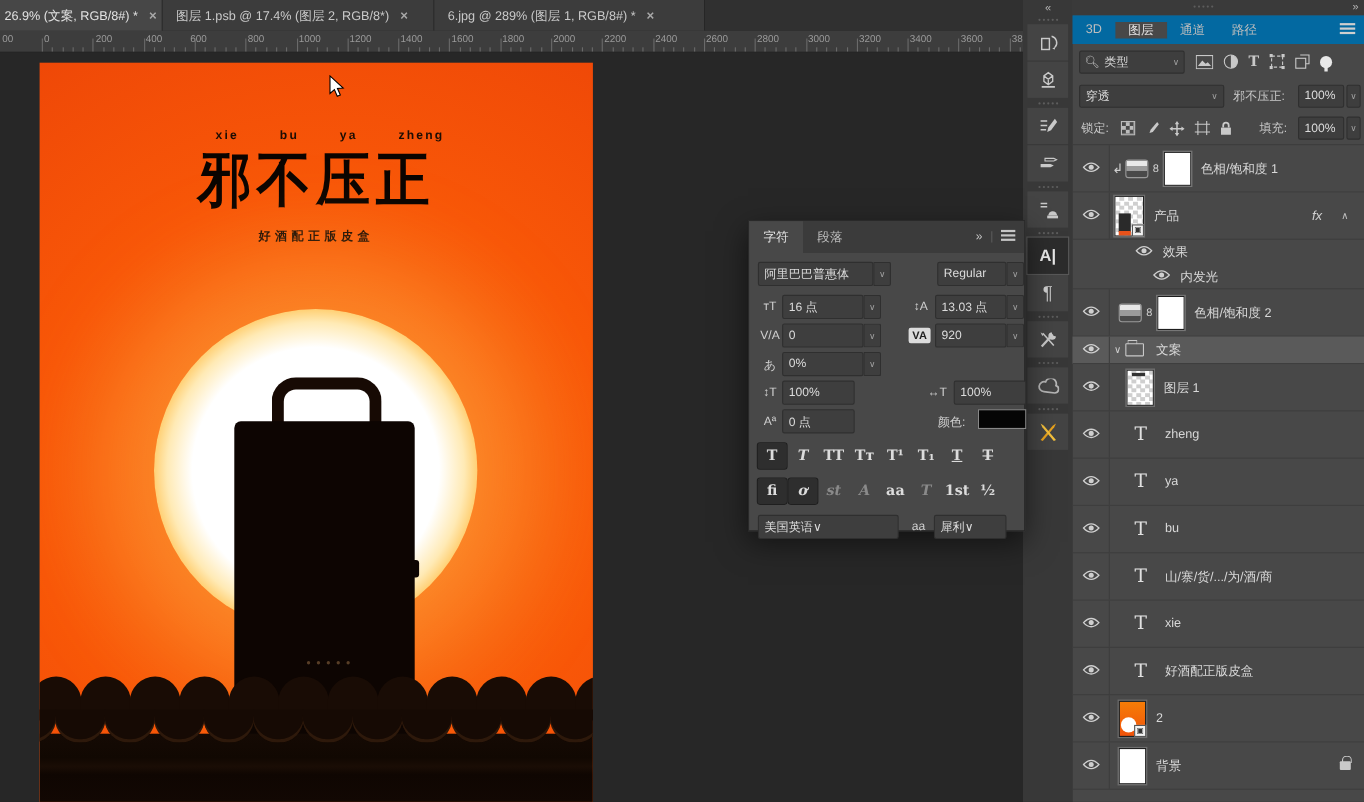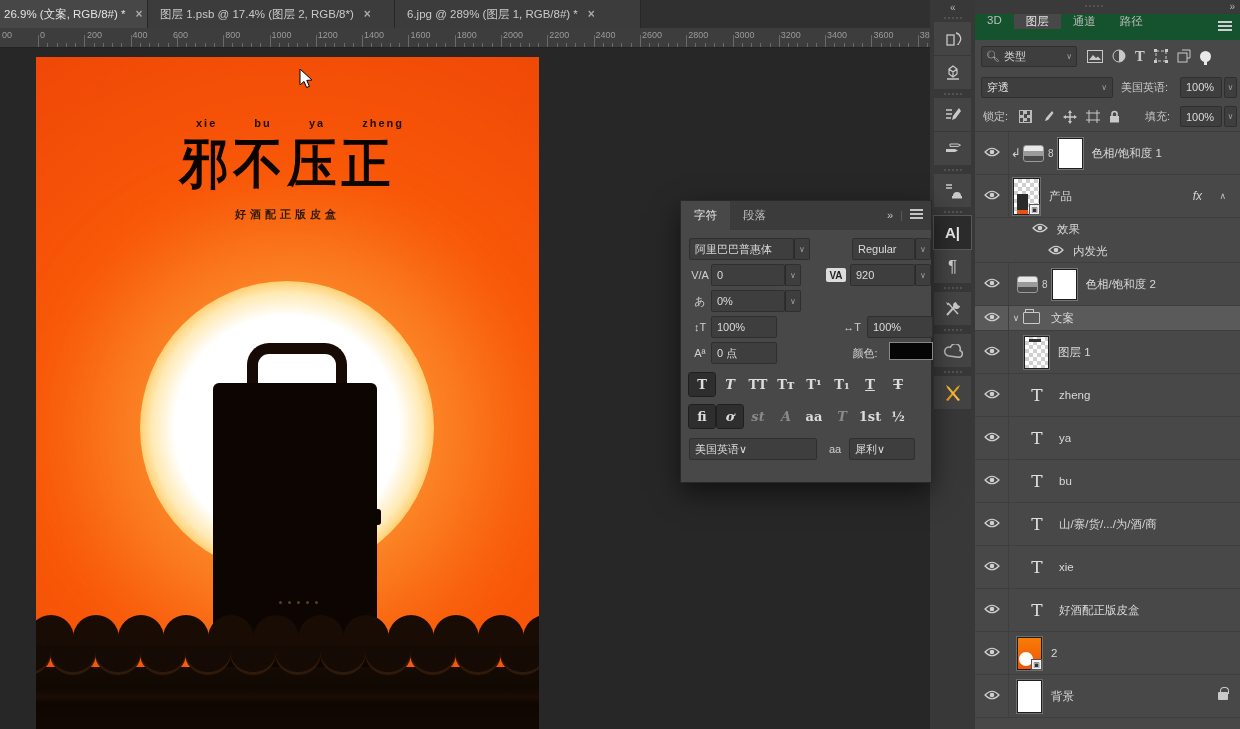--- a/index.html
+++ b/index.html
@@ -70,21 +70,21 @@
   .glyph-A { font-size:15px; font-weight:bold; color:#e8e8e8; }
   .glyph-P { font-size:17px; color:#cfcfcf; }
   .tile.orange { color:#e8a21d; }
 
   
   #layers-panel { position:absolute; left:975px; top:0; width:265px; height:729px; background:#484848; }
   #lp-topstrip { height:14px; background:#3a3a3a; position:relative; }
   #lp-topstrip .dots { position:absolute; left:110px; top:5px; display:flex; gap:2px; }
   #lp-topstrip .dots i { width:2px; height:2px; background:#5d5d5d; border-radius:50%; }
   #lp-topstrip .collapse { position:absolute; right:6px; top:1px; color:#b5b5b5; font-size:10px; letter-spacing:-1px; }
-  #lp-tabs { height:26px; background:#14532d; display:flex; align-items:flex-start; position:relative; }
+  #lp-tabs { height:26px; background:#0369a1; display:flex; align-items:center; position:relative; }
   .lp-tab { padding:0 12px; display:flex; align-items:center; font-size:11.5px; color:#bdbdbd; }
   .lp-tab.active { background:#484848; color:#e3e3e3; }
   #lp-menu { position:absolute; right:8px; top:7px; width:14px; color:#cfcfcf; }
   #lp-menu i { display:block; height:2px; background:#cfcfcf; margin-bottom:2px; }
   .lp-row { display:flex; align-items:center; padding:0 6px; position:relative; }
   #lp-filter { height:32px; gap:6px; }
   .search-box { width:96px; height:21px; background:#3e3e3e; border:1px solid #2f2f2f; border-radius:2px;
     display:flex; align-items:center; gap:4px; padding:0 4px; font-size:11px; color:#d6d6d6; }
   .search-box .mag { font-size:11px; color:#bbb; }
   .search-box .dd { margin-left:auto; color:#9f9f9f; font-size:8px; }
@@ -540,21 +540,21 @@
           </svg>
         <span class="toggle-pin"></span>
       </div>
     </div>
 
     <div class="lp-row" id="lp-blend">
       <div class="field" id="blend-select">
         <span>穿透</span>
         <span class="dd dd-sym"></span>
       </div>
-      <span class="lbl" id="opacity-label">美国英语:</span>
+      <span class="lbl" id="opacity-label">邪不压正:</span>
       <div class="field" id="opacity-box">
         <span>100%</span>
       </div>
       <div id="opacity-dd" class="dd-sym"></div>
     </div>
 
     <div class="lp-row" id="lp-lock">
       <span class="lbl" id="lock-label">锁定:</span>
       <span class="lock-icons">
         <span class="checker16"></span>
@@ -778,20 +778,32 @@
       <div class="cp-field" style="left:0; width:105px;">
         <span>阿里巴巴普惠体</span>
       </div>
       <div class="cp-dd dd-sym" style="left:105px;"></div>
       <div class="cp-field" style="left:163px; width:63px;">
         <span>Regular</span>
       </div>
       <div class="cp-dd dd-sym" style="left:226px;"></div>
     </div>
 
+    <div class="cp-row">
+      <span class="cp-ico">тT</span>
+      <div class="cp-field" style="left:22px; width:74px;">
+        <span>16 点</span>
+      </div>
+      <div class="cp-dd dd-sym" style="left:96px;"></div>
+      <span class="cp-ico" style="left:137px;">↕A</span>
+      <div class="cp-field" style="left:161px; width:65px;">
+        <span>13.03 点</span>
+      </div>
+      <div class="cp-dd dd-sym" style="left:226px;"></div>
+    </div>
 
     <div class="cp-row" style="margin-top:4px;">
       <span class="cp-ico">V/A</span>
       <div class="cp-field" style="left:22px; width:74px;">
         <span>0</span>
       </div>
       <div class="cp-dd dd-sym" style="left:96px;"></div>
       <span class="cp-ico boxed" style="left:137px;">VA</span>
       <div class="cp-field" style="left:161px; width:65px;">
         <span>920</span>

